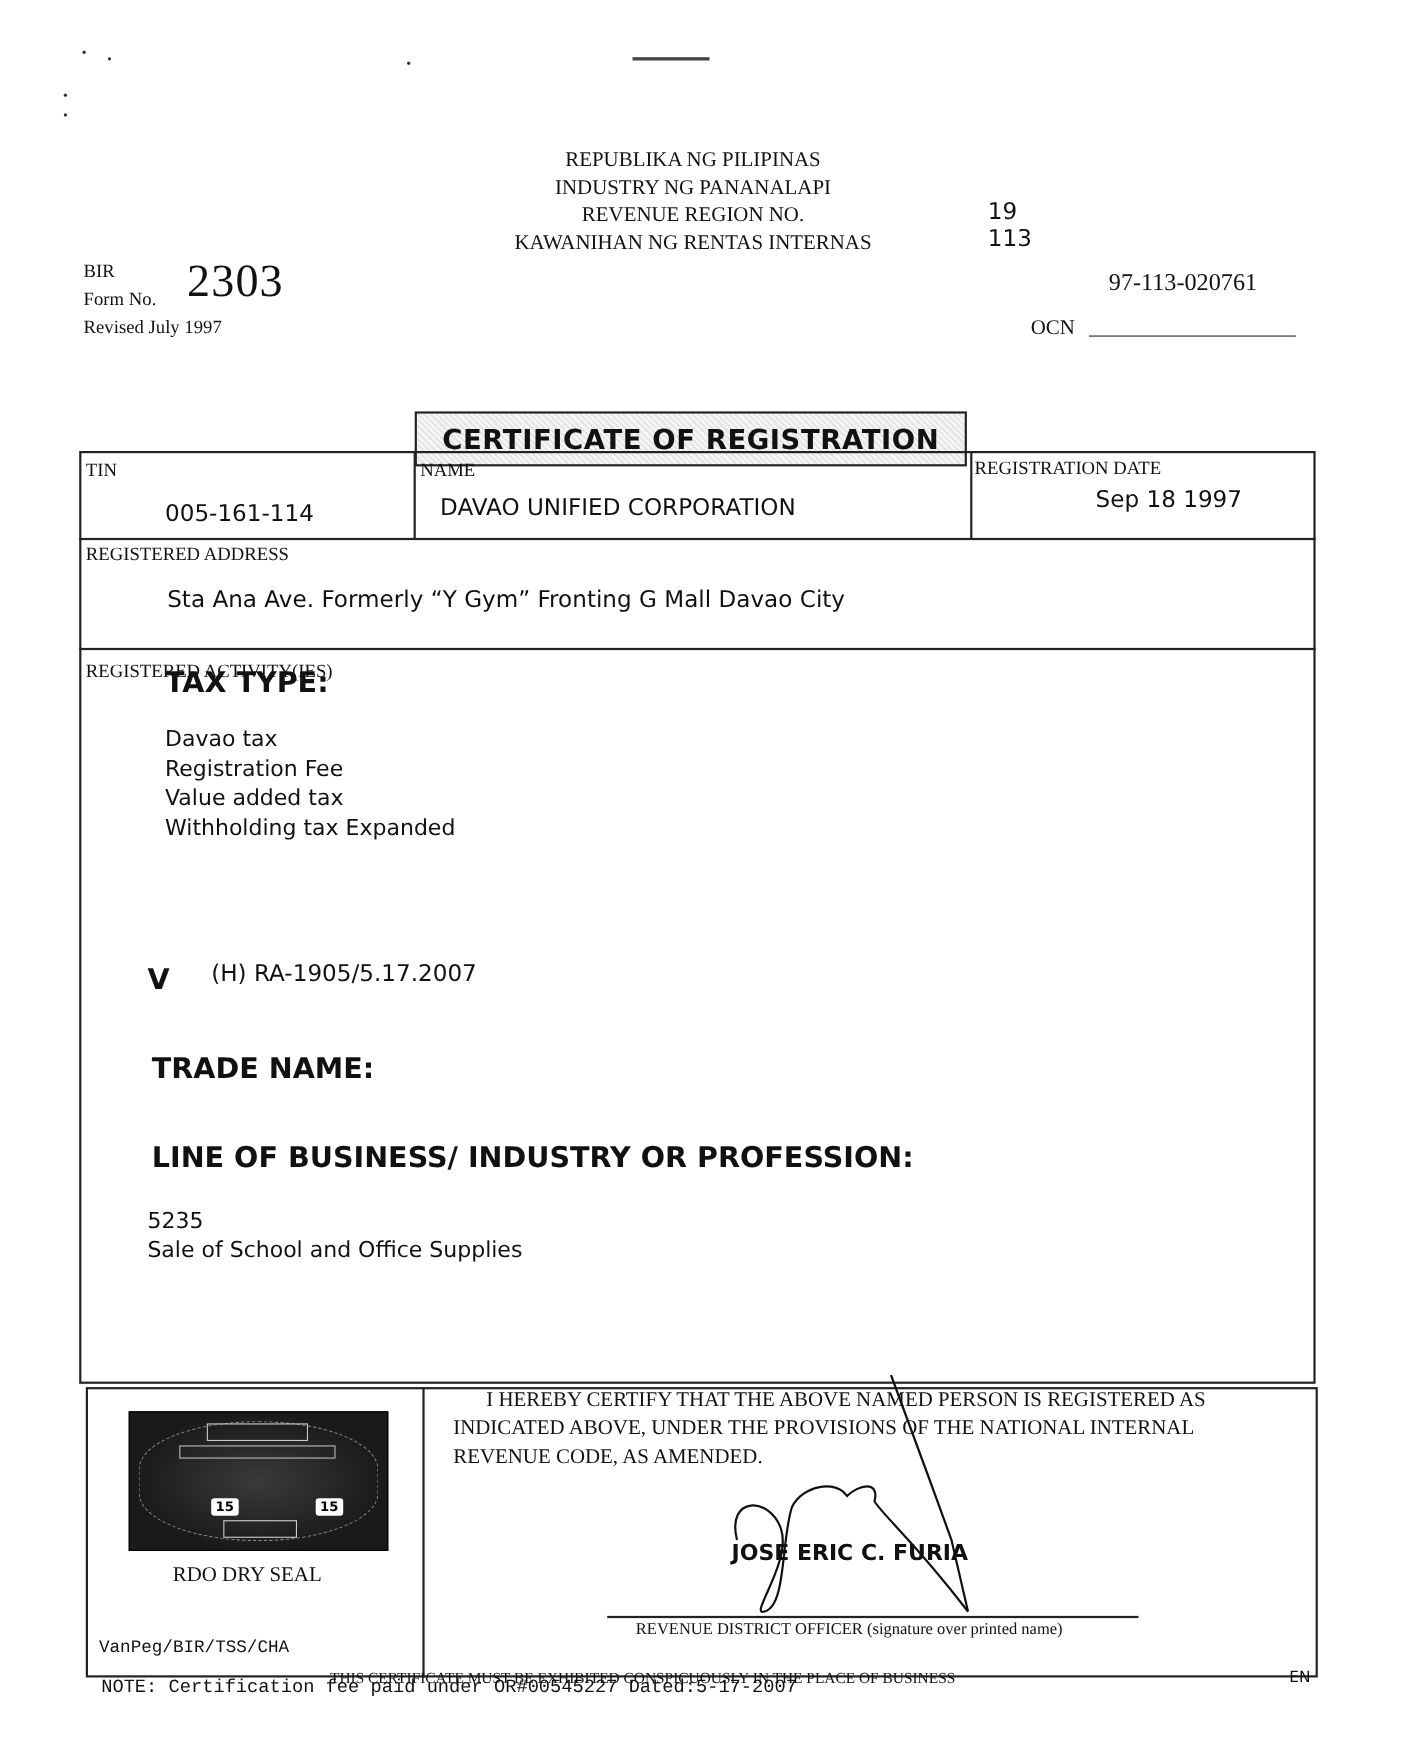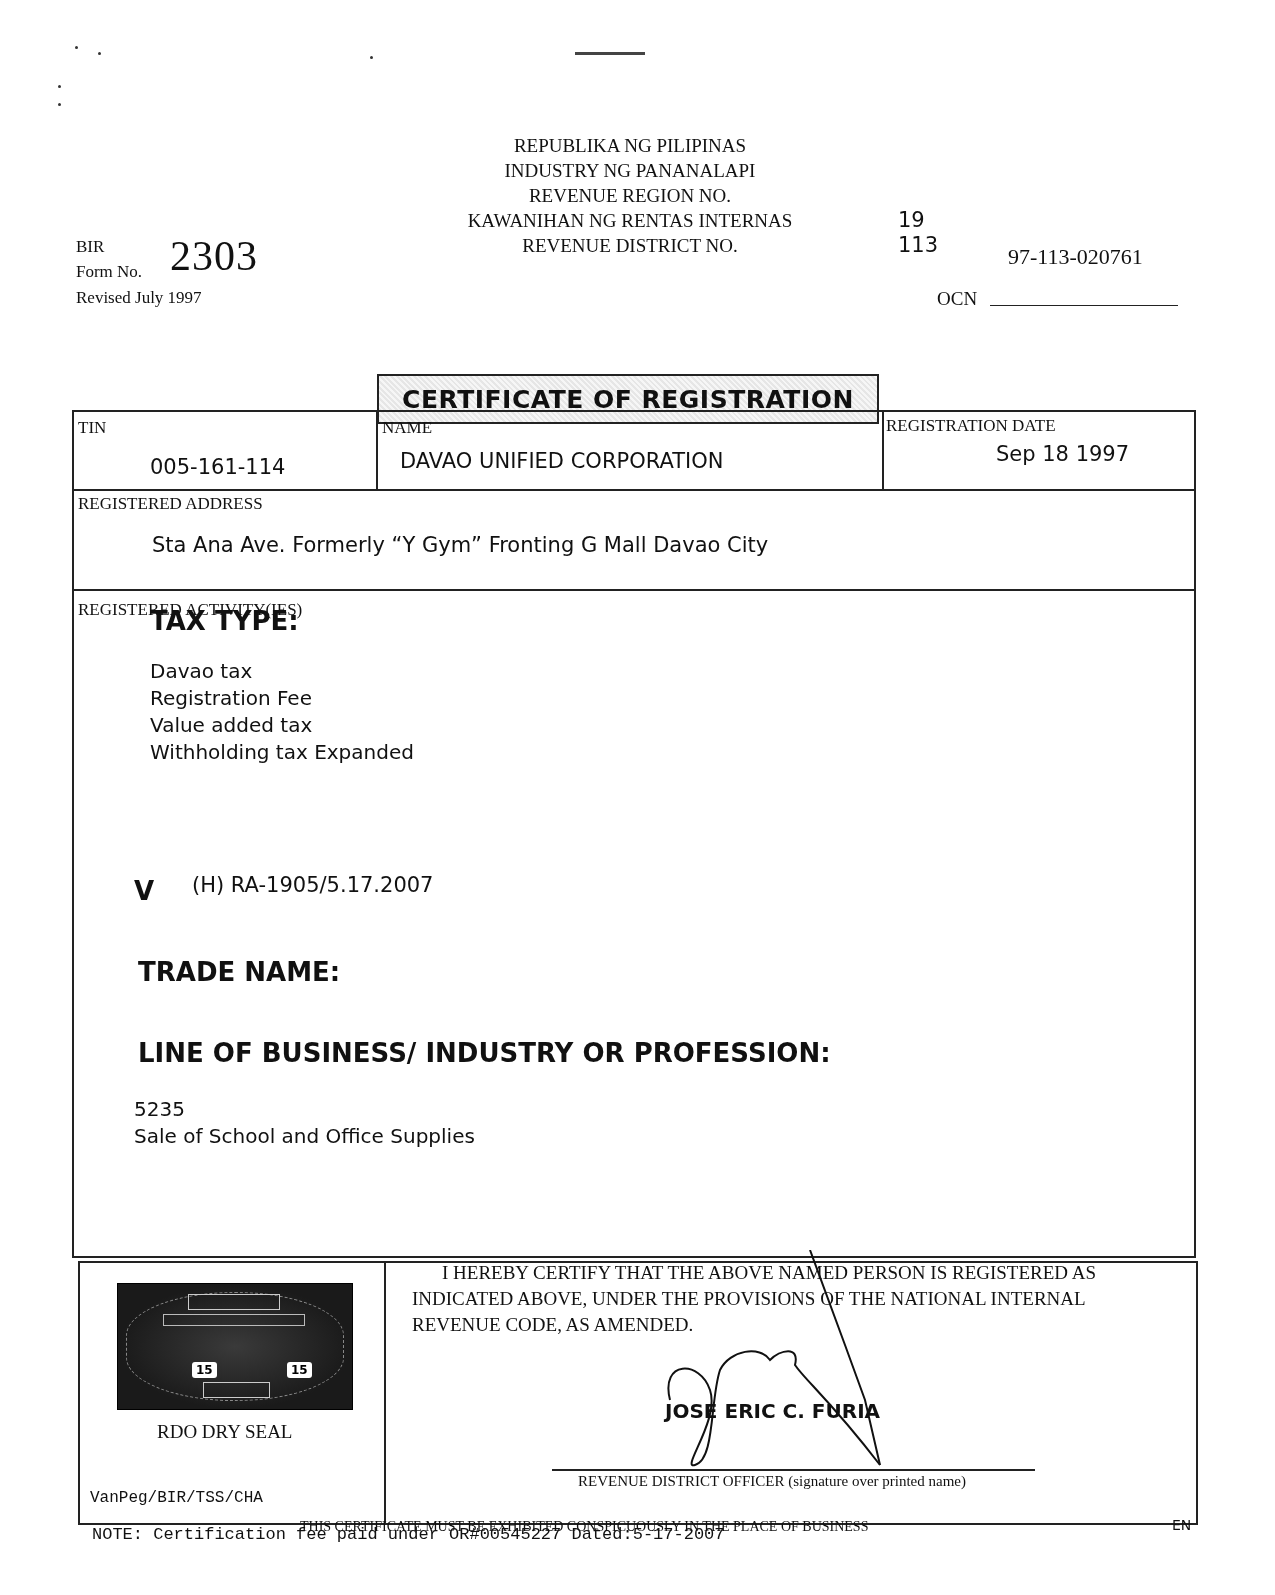--- a/index.html
+++ b/index.html
@@ -1,18 +1,18 @@
 <!DOCTYPE html>
 <html><head>
 <meta charset="utf-8">
 <style>
   html, body { margin: 0; padding: 0; background: #ffffff; }
   body { width: 1275px; height: 1595px; position: relative; overflow: hidden; color: #111; }
   .serif { font-family: "Liberation Serif", "DejaVu Serif", serif; }
-  .sans { font-family: "DejaVu Sans", "Liberation Sans", sans-serif; margin-top: 28px; }
+  .sans { font-family: "DejaVu Sans", "Liberation Sans", sans-serif; }
   .abs { position: absolute; }
 
   .header-block { position: absolute; left: 440px; top: 133px; width: 380px; text-align: center; font-size: 19px; line-height: 25px; }
   .header-nums { position: absolute; left: 898px; top: 180px; font-size: 21px; line-height: 25px; }
 
   .form-bir { left: 76px; top: 237px; font-size: 17px; }
   .form-no { left: 76px; top: 262px; font-size: 17px; }
   .form-num { left: 170px; top: 232px; font-size: 42px; letter-spacing: 1px; }
   .form-rev { left: 76px; top: 288px; font-size: 17px; }
 
@@ -66,21 +66,20 @@
 <div class="scan-dot" style="left:370px;top:56px;"></div>
 <div class="scan-dot" style="left:58px;top:85px;"></div>
 <div class="scan-dot" style="left:58px;top:103px;"></div>
 <div class="abs" style="left:575px;top:52px;width:70px;border-top:3px solid #444;"></div>
 
 <div class="header-block serif">
   <div>REPUBLIKA NG PILIPINAS</div>
   <div>INDUSTRY NG PANANALAPI</div>
   <div>REVENUE REGION NO.</div>
   <div>KAWANIHAN NG RENTAS INTERNAS</div>
-  <div>REVENUE DISTRICT NO.</div>
 </div>
 <div class="header-nums sans">
   <div>19</div>
   <div>113</div>
 </div>
 
 <div class="abs serif form-bir">BIR</div>
 <div class="abs serif form-no">Form No.</div>
 <div class="abs serif form-num">2303</div>
 <div class="abs serif form-rev">Revised July 1997</div>

